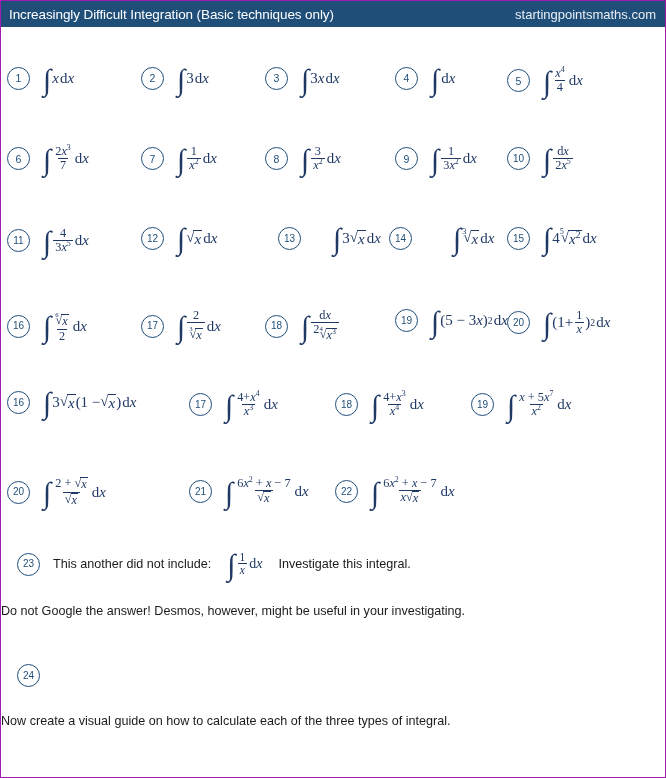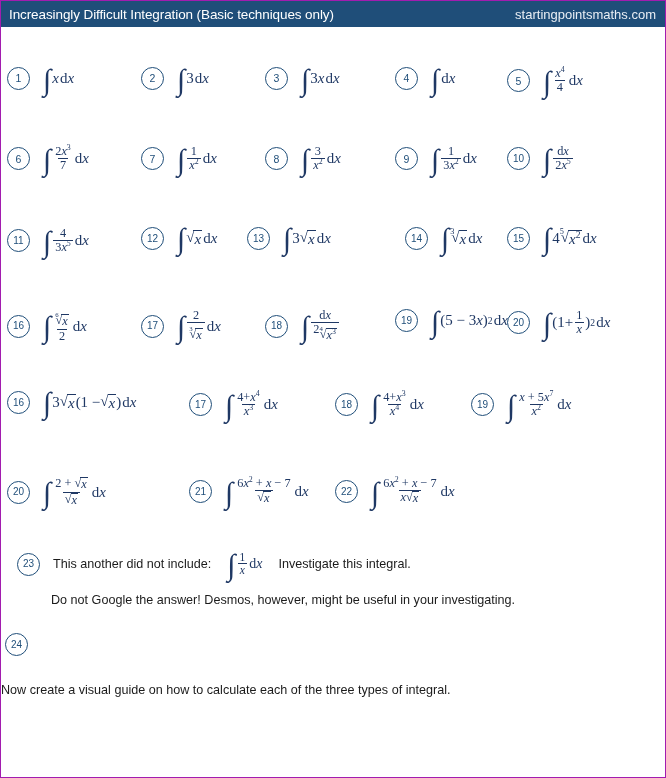--- a/index.html
+++ b/index.html
@@ -197,28 +197,28 @@
           <div class="badge small">12</div>
           <div class="expr">
             <span class="intg">∫</span>
             <span class="rad">
               <span class="sign">√</span>
               <span class="body"><i class="v">x</i></span>
             </span>
             <span class="dx">d<i class="v">x</i></span>
           </div>
         </div>
-        <div class="cell" style="position: absolute; left: 246px;">
+        <div class="cell" style="position: absolute; left: 277px; gap: 19px;">
           <div class="badge small">13</div>
           <div class="expr"><span class="intg">∫</span>3<span class="rad">
               <span class="sign">√</span>
               <span class="body"><i class="v">x</i></span>
             </span><span class="dx">d<i class="v">x</i></span></div>
         </div>
-        <div class="cell" style="position: absolute; left: 404px;">
+        <div class="cell" style="position: absolute; left: 388px; gap: 28px;">
           <div class="badge small">14</div>
           <div class="expr">
             <span class="intg">∫</span>
             <span class="rad">
               <span class="idx">3</span>
               <span class="sign">√</span>
               <span class="body"><i class="v">x</i></span>
             </span>
             <span class="dx">d<i class="v">x</i></span>
           </div>
@@ -394,21 +394,21 @@
               <span class="num">1</span>
               <span class="den"><i class="v">x</i></span>
             </span>
             <span class="dx">d<i class="v">x</i></span>
         </span>
         <span class="lbl" style="margin-left:16px;">Investigate this integral.</span>
       </div>
     </div>
   </div>
 
-  <div class="note" style="margin-top:15px;padding-left:50px;">Do not Google the answer!   Desmos, however,  might be useful in your investigating.</div>
-
-  <div class="stmt" style="margin-top:24px;padding-left:4px;padding-right:30px;">
+  <div class="note" style="margin-top:26px;">Do not Google the answer!   Desmos, however,  might be useful in your investigating.</div>
+
+  <div class="stmt" style="margin-top:44px;padding-left:16px;padding-right:30px;">
     <div class="badge small">24</div>
   </div>
 
   <div class="note" style="margin-top:26px;">Now create a visual guide on how to calculate each of the three types of integral.</div>
 
 </div>
 
 </body></html>

